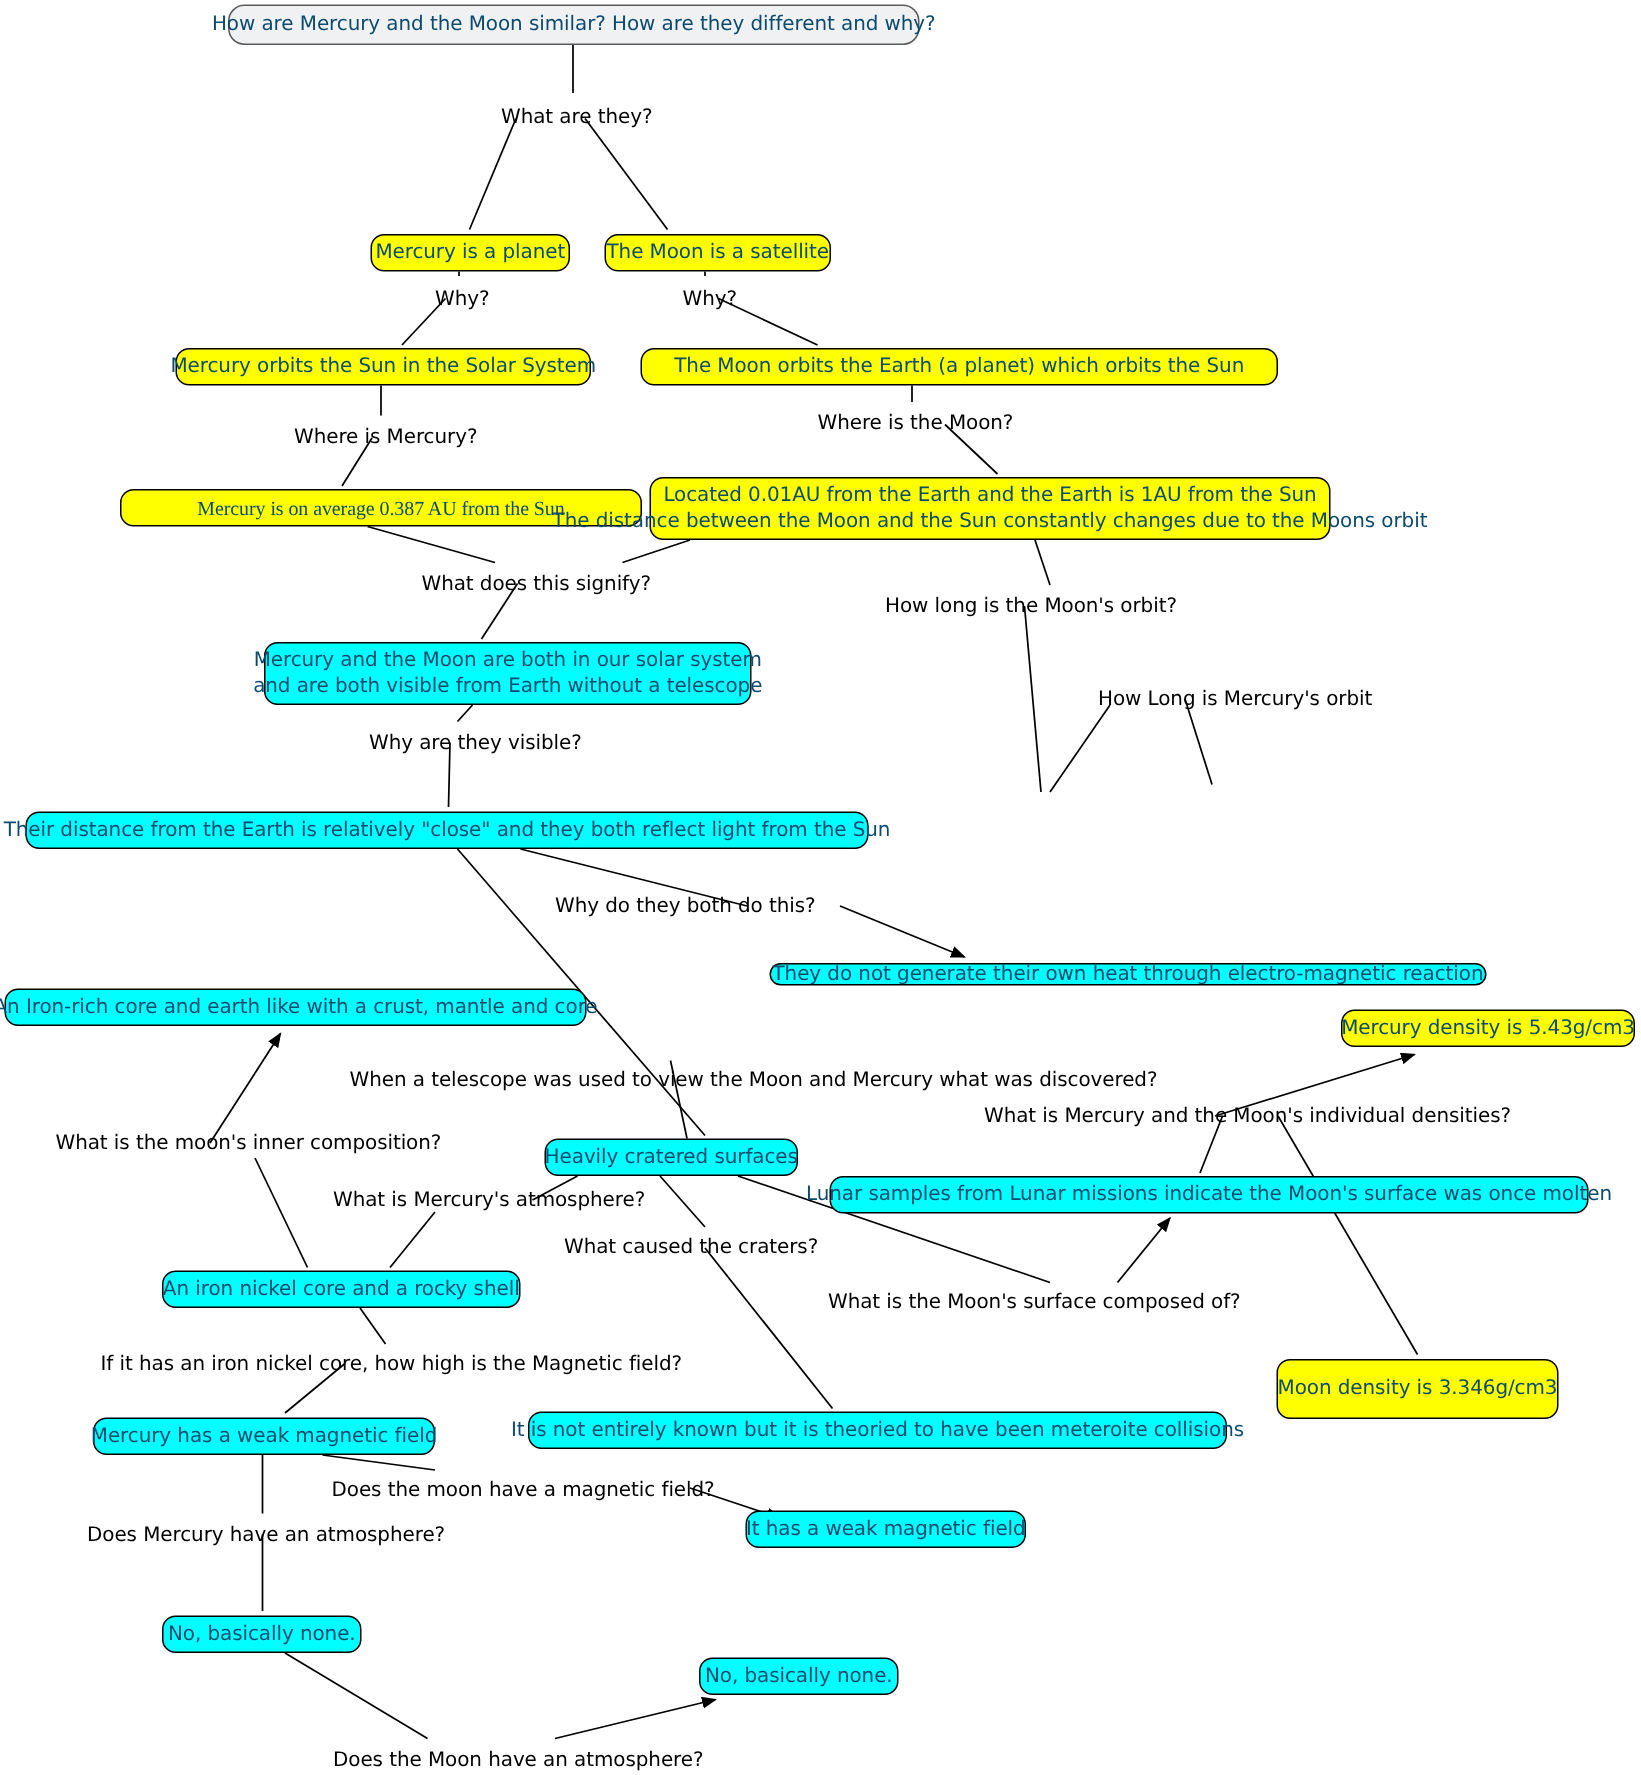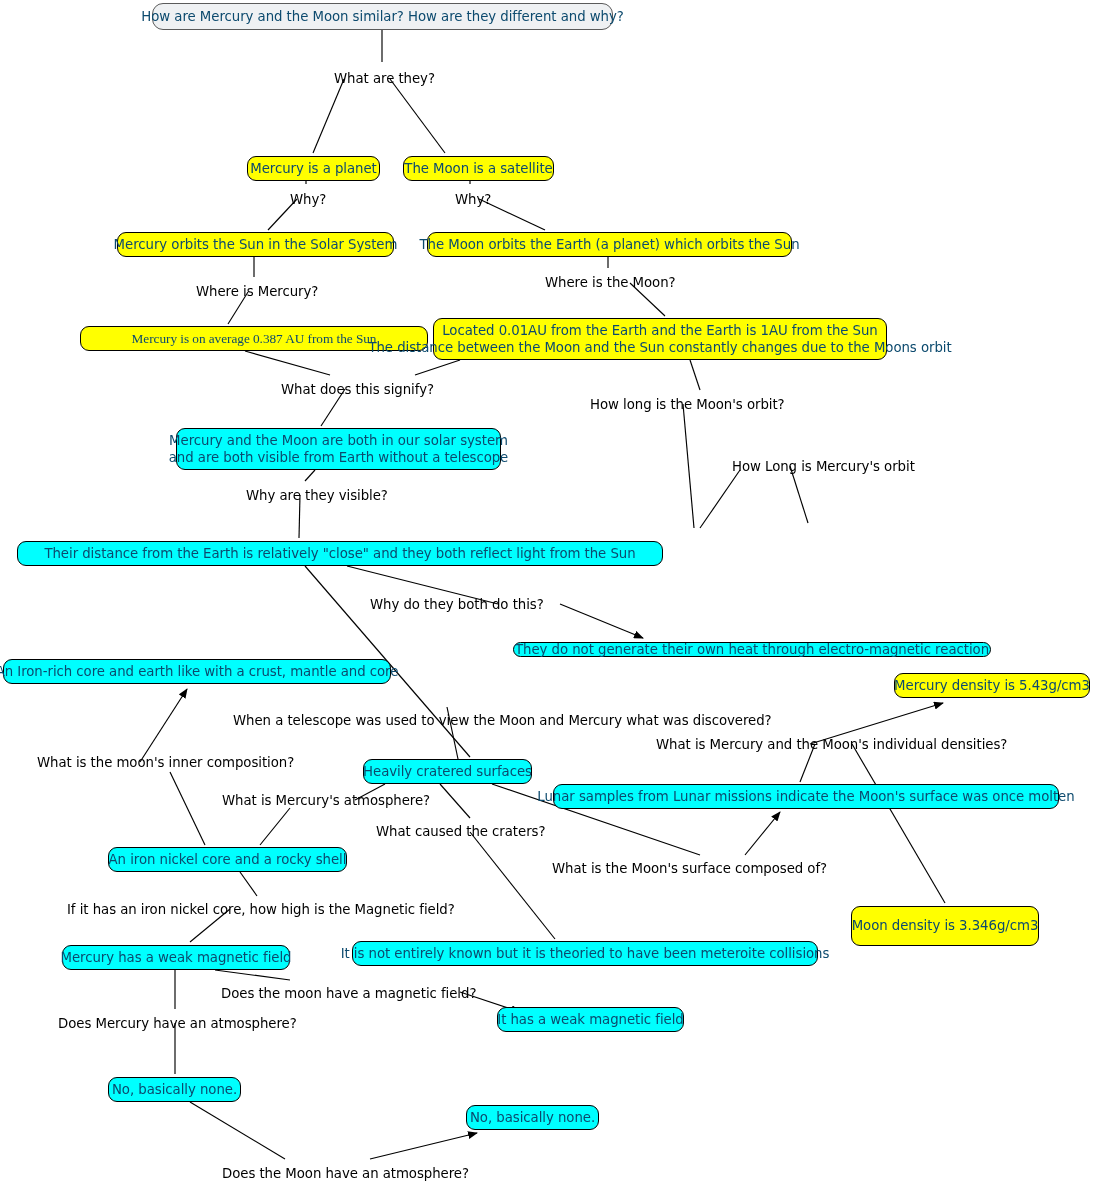--- a/index.html
+++ b/index.html
@@ -136,27 +136,27 @@
       <div class="edge-label" style="left: 67px; top: 902px;">If it has an iron nickel core, how high is the Magnetic field?</div>
       <div class="edge-label" style="left: 221px; top: 986px;">Does the moon have a magnetic field?</div>
       <div class="edge-label" style="left: 58px; top: 1016px;">Does Mercury have an atmosphere?</div>
       <div class="edge-label" style="left: 222px; top: 1166px;">Does the Moon have an atmosphere?</div>
     </div>
   <div id="nodes">
       <div class="node root" style="left: 152px; top: 3px; width: 461px; height: 27px;">How are Mercury and the Moon similar? How are they different and why?</div>
       <div class="node yellow" style="left: 247px; top: 156px; width: 133px; height: 25px;">Mercury is a planet</div>
       <div class="node yellow" style="left: 403px; top: 156px; width: 151px; height: 25px;">The Moon is a satellite</div>
       <div class="node yellow" style="left: 117px; top: 232px; width: 277px; height: 25px;">Mercury orbits the Sun in the Solar System</div>
-      <div class="node yellow" style="left: 427px; top: 232px; width: 365px; height: 25px;">The Moon orbits the Earth (a planet) which orbits the Sun</div>
+      <div class="node yellow" style="left: 427px; top: 232px; width: 425px; height: 25px;">The Moon orbits the Earth (a planet) which orbits the Sun</div>
       <div class="node yellow" style="left: 80px; top: 326px; width: 348px; height: 25px; font-family: Liberation Serif, serif;">Mercury is on average 0.387 AU from the Sun</div>
       <div class="node yellow" style="left: 433px; top: 318px; width: 454px; height: 42px;">Located 0.01AU from the Earth and the Earth is 1AU from the Sun
 The distance between the Moon and the Sun constantly changes due to the Moons orbit</div>
       <div class="node cyan" style="left: 176px; top: 428px; width: 325px; height: 42px;">Mercury and the Moon are both in our solar system
 and are both visible from Earth without a telescope</div>
-      <div class="node cyan" style="left: 17px; top: 541px; width: 646px; height: 25px;">Their distance from the Earth is relatively "close" and they both reflect light from the Sun</div>
+      <div class="node cyan" style="left: 17px; top: 541px; width: 562px; height: 25px;">Their distance from the Earth is relatively "close" and they both reflect light from the Sun</div>
       <div class="node cyan" style="left: 513px; top: 642px; width: 478px; height: 15px;">They do not generate their own heat through electro-magnetic reaction</div>
       <div class="node cyan" style="left: 3px; top: 659px; width: 388px; height: 25px;">An Iron-rich core and earth like with a crust, mantle and core</div>
       <div class="node yellow" style="left: 894px; top: 673px; width: 196px; height: 25px;">Mercury density is 5.43g/cm3</div>
       <div class="node cyan" style="left: 363px; top: 759px; width: 169px; height: 25px;">Heavily cratered surfaces</div>
       <div class="node cyan" style="left: 553px; top: 784px; width: 506px; height: 25px;">Lunar samples from Lunar missions indicate the Moon's surface was once molten</div>
       <div class="node cyan" style="left: 108px; top: 847px; width: 239px; height: 25px;">An iron nickel core and a rocky shell</div>
       <div class="node yellow" style="left: 851px; top: 906px; width: 188px; height: 40px;">Moon density is 3.346g/cm3</div>
       <div class="node cyan" style="left: 62px; top: 945px; width: 228px; height: 25px;">Mercury has a weak magnetic field</div>
       <div class="node cyan" style="left: 352px; top: 941px; width: 466px; height: 25px;">It is not entirely known but it is theoried to have been meteroite collisions</div>
       <div class="node cyan" style="left: 497px; top: 1007px; width: 187px; height: 25px;">It has a weak magnetic field</div>

